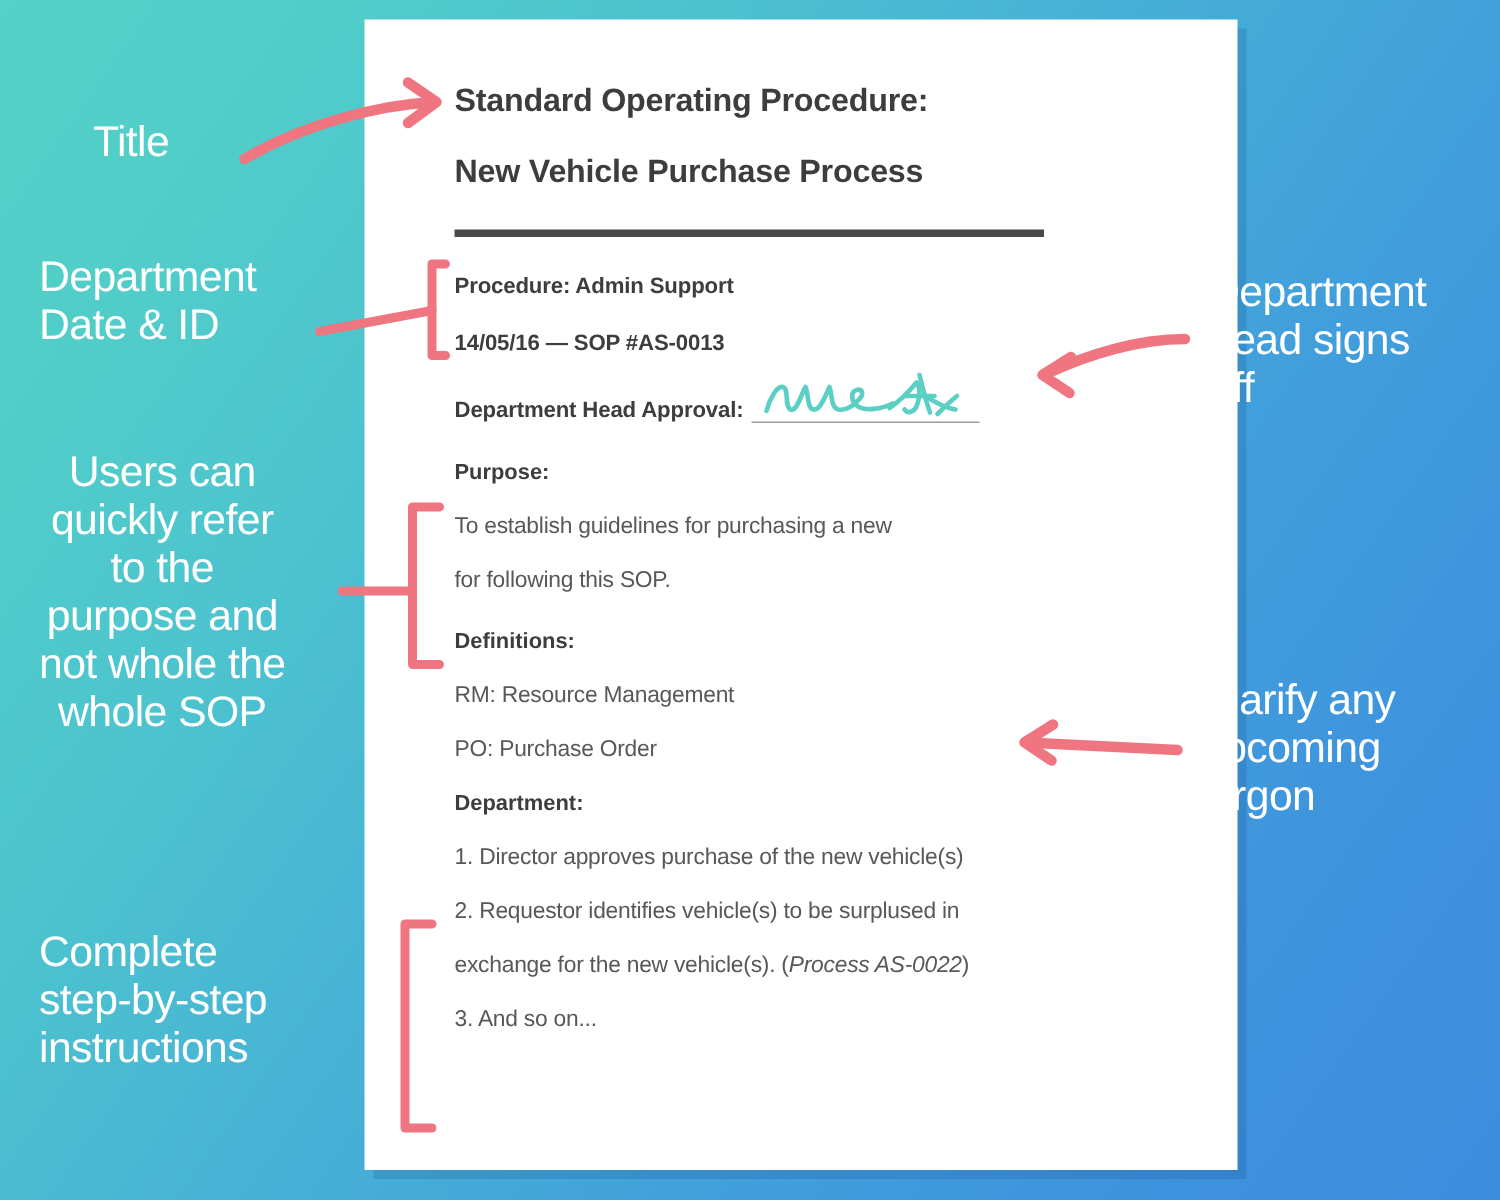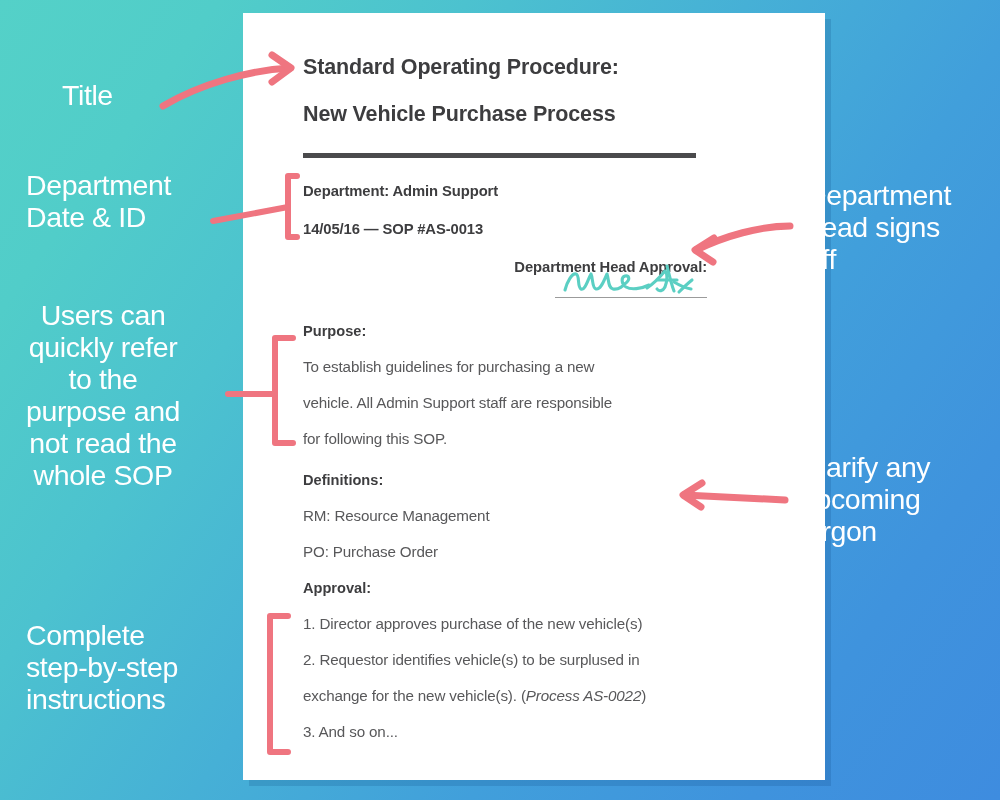--- a/index.html
+++ b/index.html
@@ -66,21 +66,20 @@
     margin-top: 22px;
     white-space: nowrap;
   }
   .meta-line.first { margin-top: 25px; }
 
   .approval-row {
     margin-top: 22px;
     display: flex;
     align-items: flex-end;
     white-space: nowrap;
-    flex-direction: column;
   }
   .approval-label {
     font-size: 14.8px;
     font-weight: bold;
     color: #3d3d3f;
     letter-spacing: -0.1px;
   }
   .sig-slot {
     position: relative;
     width: 152px;
@@ -147,21 +146,21 @@
 <div id="stage">
 
   <div id="doc-card">
     <div class="doc-inner">
 
       <div class="doc-title line1">Standard Operating Procedure:</div>
       <div class="doc-title line2">New Vehicle Purchase Process</div>
 
       <div class="title-rule"></div>
 
-      <div class="meta-line first">Department: Admin Support</div>
+      <div class="meta-line first">Procedure: Admin Support</div>
       <div class="meta-line">14/05/16  —  SOP #AS-0013</div>
 
       <div class="approval-row">
         <span class="approval-label">Department Head Approval:</span>
         <span class="sig-slot">
           <svg viewBox="0 0 142 40">
             <g fill="none" stroke="#5bcfc3" stroke-width="3.1" stroke-linecap="round" stroke-linejoin="round">
               <path d="M4 30 C6 22,11 13,15 14 C19 15,16 27,20 29 C24 31,27 19,30 14
                        C32 18,31 28,35 29 C40 30,43 20,46 14 C48 20,47 28,52 29
                        C58 30,62 26,66 22 C69 19,68 15,64 16 C60 17,60 24,65 27
@@ -172,28 +171,27 @@
               <path d="M106 6 C108 14,110 23,113 31"></path>
               <path d="M113 22 C118 25,123 28,130 29"></path>
               <path d="M131 20 C126 24,122 28,118 32"></path>
             </g>
           </svg>
         </span>
       </div>
 
       <div class="sec-head">Purpose:</div>
       <div class="body-line first">To establish guidelines for purchasing a new</div>
-      <div class="body-line">vehicle. All Admin Support staff are responsible</div>
       <div class="body-line">for following this SOP.</div>
 
       <div class="sec-head">Definitions:</div>
       <div class="body-line first">RM: Resource Management</div>
       <div class="body-line">PO: Purchase Order</div>
 
-      <div class="sec-head tight">Approval:</div>
+      <div class="sec-head tight">Department:</div>
       <div class="body-line first">1. Director approves purchase of the new vehicle(s)</div>
       <div class="body-line">2. Requestor identifies vehicle(s) to be surplused in</div>
       <div class="body-line">
         <span>exchange for the new vehicle(s). (</span><em>Process AS-0022</em><span>)</span>
       </div>
       <div class="body-line">3. And so on...</div>
 
     </div>
   </div>
 
@@ -204,21 +202,21 @@
   <div class="anno" id="anno-dept-date">
     <span class="anno-line">Department</span>
     <span class="anno-line">Date &amp; ID</span>
   </div>
 
   <div class="anno" id="anno-purpose">
     <span class="anno-line">Users can</span>
     <span class="anno-line">quickly refer</span>
     <span class="anno-line">to the</span>
     <span class="anno-line">purpose and</span>
-    <span class="anno-line">not read the</span>
+    <span class="anno-line">not whole the</span>
     <span class="anno-line">whole SOP</span>
   </div>
 
   <div class="anno" id="anno-steps">
     <span class="anno-line">Complete</span>
     <span class="anno-line">step-by-step</span>
     <span class="anno-line">instructions</span>
   </div>
 
   <div class="anno" id="anno-signs-off">

